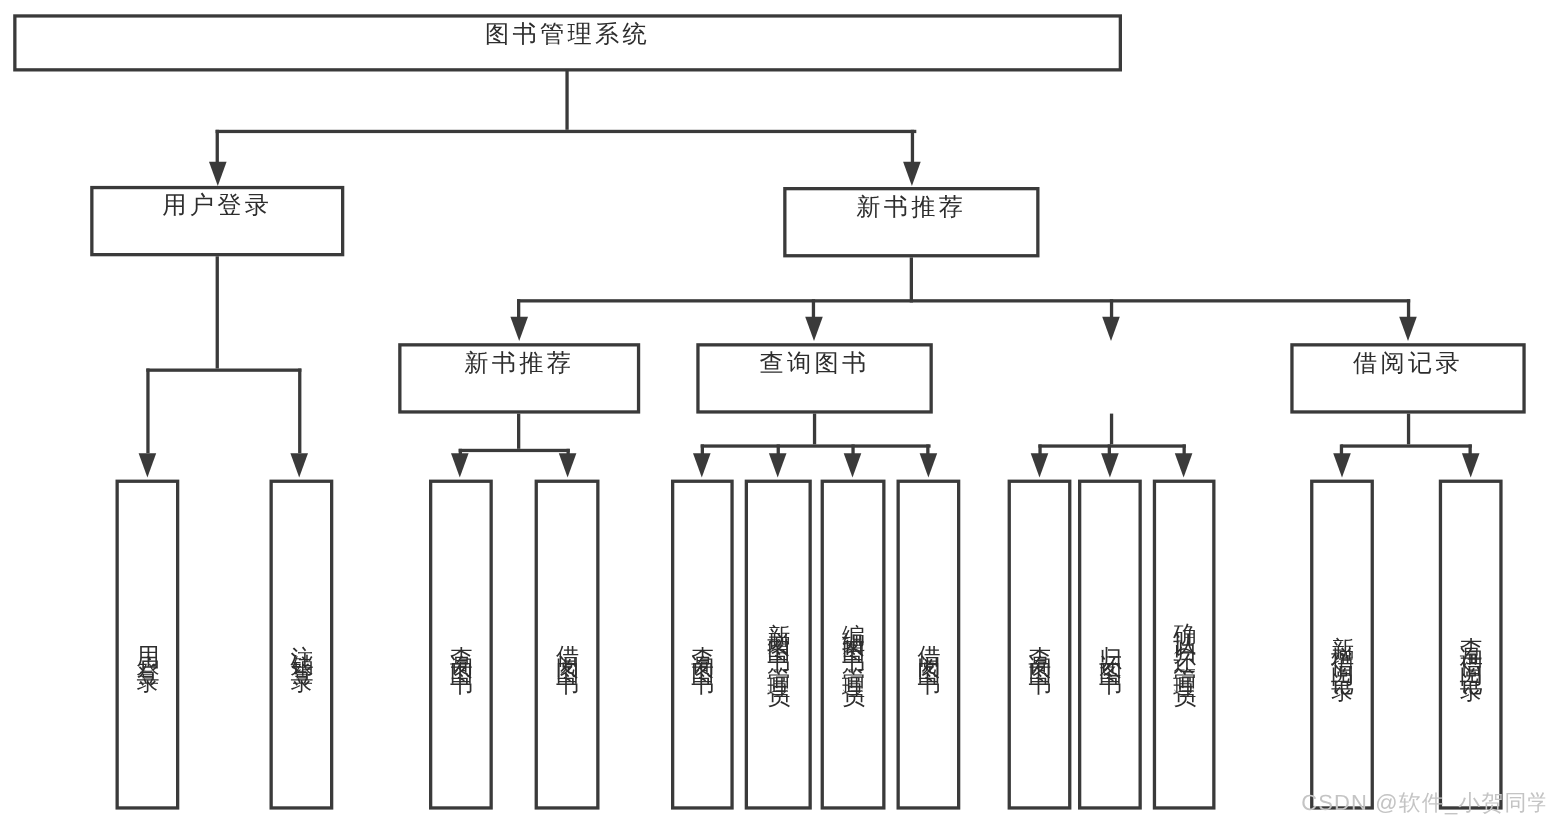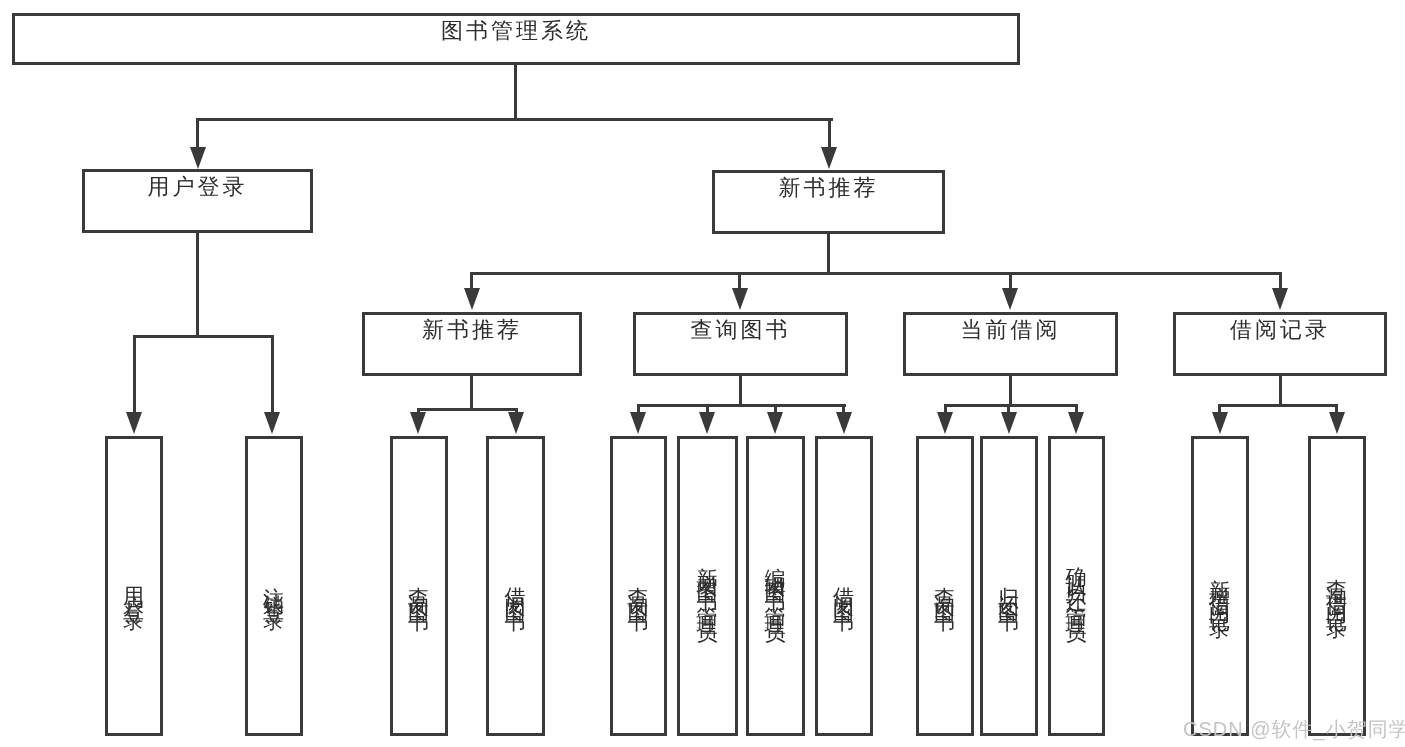--- a/index.html
+++ b/index.html
@@ -73,23 +73,20 @@
   </div>
 
   <div class="box" style="left:362px;top:312px;width:220px;height:64px;">
     <span>新书推荐</span>
   </div>
 
   <div class="box" style="left:633px;top:312px;width:215px;height:64px;">
     <span>查询图书</span>
   </div>
 
-  <div class="box" style="left:903px;top:312px;width:215px;height:64px;">
-    <span>当前借阅</span>
-  </div>
 
   <div class="box" style="left:1173px;top:312px;width:214px;height:64px;">
     <span>借阅记录</span>
   </div>
 
   <div class="vbox" style="left:105px;top:436px;width:58px;height:300px;">
     <span>用户登录</span>
   </div>
   <div class="vbox" style="left:245px;top:436px;width:58px;height:300px;">
     <span>注销登录</span>

